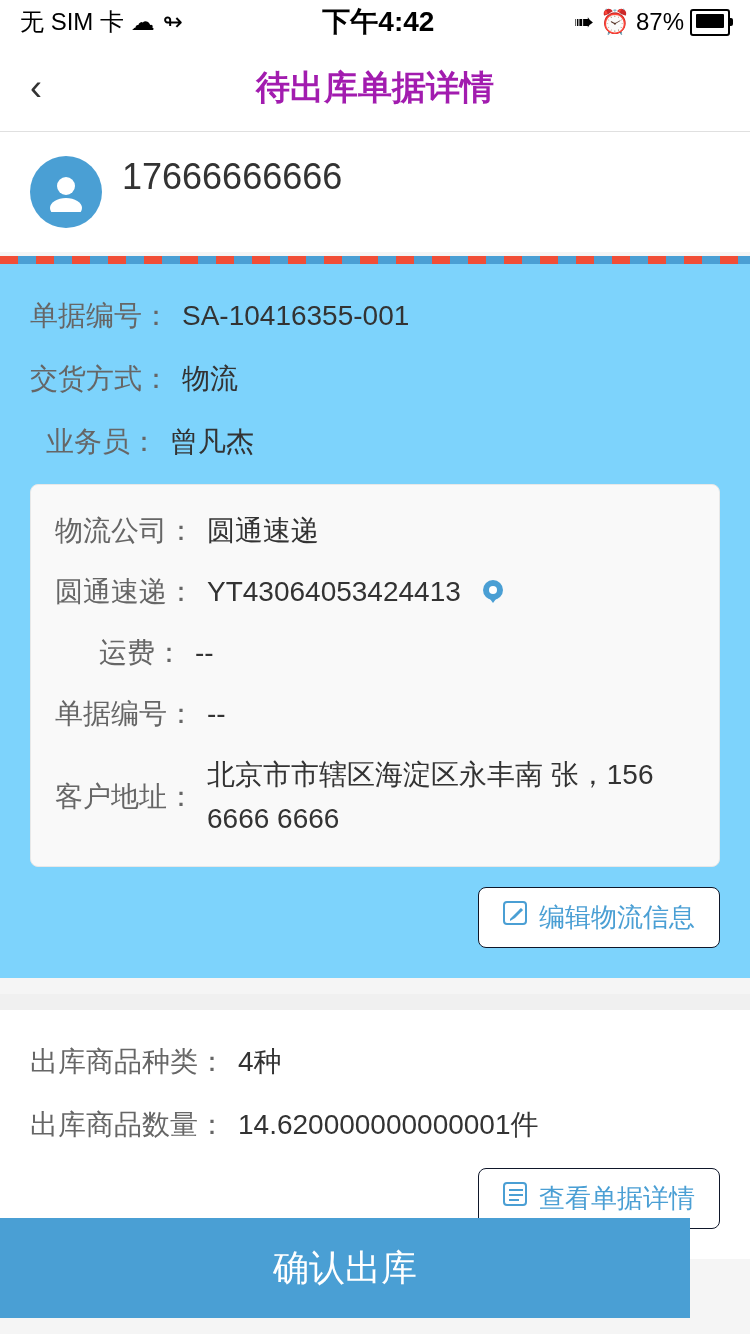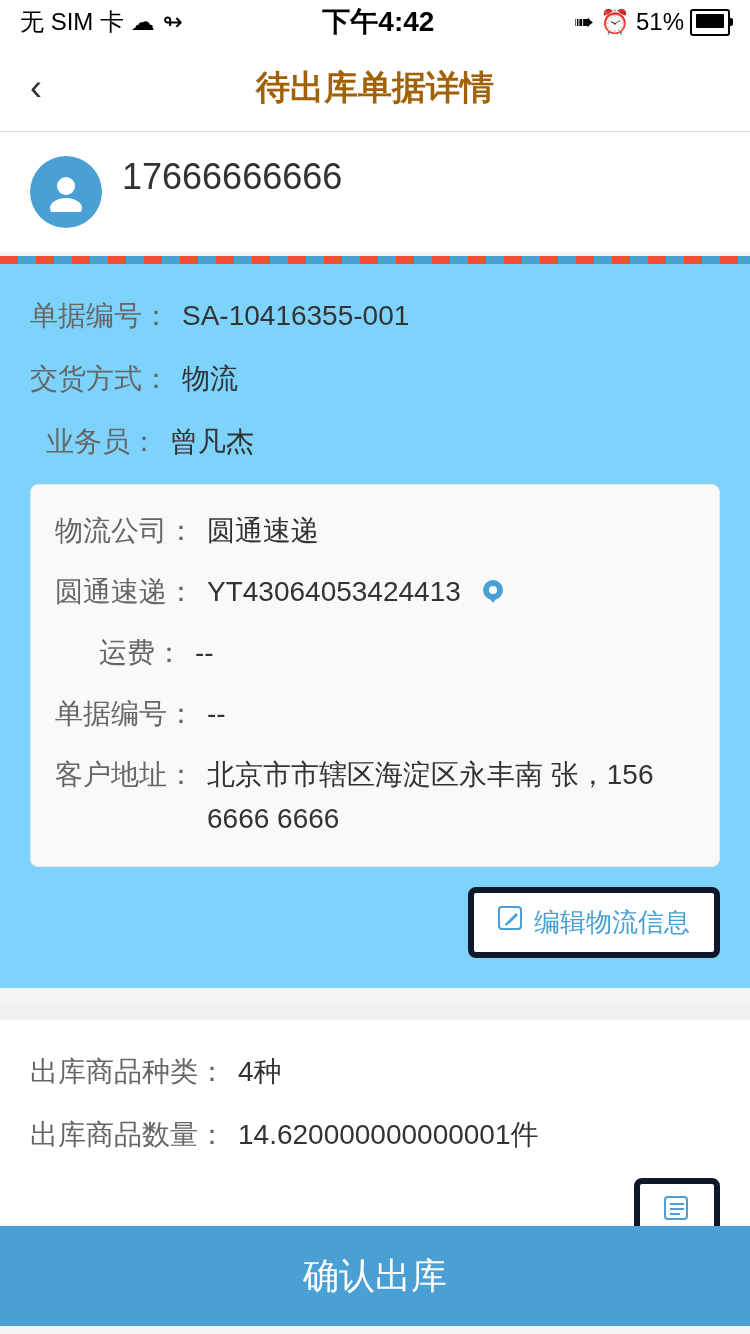--- a/index.html
+++ b/index.html
@@ -44,21 +44,21 @@
       color: #333;
       cursor: pointer;
       line-height: 1;
     }
     .nav-title {
       position: absolute;
       left: 50%;
       transform: translateX(-50%);
       font-size: 34px;
       font-weight: 600;
-      color: #a16207;
+      color: #a21caf;
     }
 
     
     .customer-header {
       background: #fff;
       padding: 24px 30px;
       display: flex;
       align-items: flex-start;
       gap: 20px;
       margin-bottom: 4px;
@@ -121,21 +121,21 @@
     
     .logistics-card {
       background: #f9f9f9;
       border: 1px solid #e8e8e8;
       border-radius: 8px;
       margin: 20px 0 10px;
       padding: 24px 24px;
     }
     .logistics-row {
       display: flex;
-      align-items: flex-start;
+      align-items: center;
       margin-bottom: 16px;
       line-height: 1.6;
     }
     .logistics-row:last-child { margin-bottom: 0; }
     .logistics-label {
       color: #666;
       font-size: 28px;
       white-space: nowrap;
       min-width: 140px;
       text-align: right;
@@ -158,21 +158,21 @@
     }
 
     
     .edit-btn {
       display: flex;
       align-items: center;
       justify-content: flex-end;
       margin-top: 20px;
     }
     .btn-outline {
-      border: 6px solid #0f172a;
+      border: 1px solid #0f172a;
       border-radius: 8px;
       padding: 12px 24px;
       color: #4a9fd4;
       font-size: 26px;
       background: #fff;
       display: flex;
       align-items: center;
       gap: 10px;
       cursor: pointer;
     }
@@ -203,23 +203,23 @@
 
     
     .bottom-space {
       height: 200px;
       background: #f5f5f5;
     }
 
     
     .confirm-bar {
       position: fixed;
-      bottom: 8px;
+      bottom: 16px;
       left: 0;
-      width: 750px;
+      width: 690px;
       height: 100px;
       background: #4a9fd4;
       display: flex;
       align-items: center;
       justify-content: center;
       cursor: pointer;
       margin-top: 28px;
     }
     .confirm-label {
       color: #fff;
@@ -232,21 +232,21 @@
 
 <div class="status-bar">
   <div class="status-left">
     <span>无 SIM 卡  ☁</span>
     <span>↬</span>
   </div>
   <div class="status-center">下午4:42</div>
   <div class="status-right">
     <span>➠</span>
     <span>⏰</span>
-    <span>51%</span>
+    <span>87%</span>
     <span style="border:2px solid #000;border-radius:3px;padding:1px 4px;font-size:18px;position:relative;">
       <span style="display:inline-block;width:28px;height:14px;background:#000;border-radius:1px;"></span>
       <span style="position:absolute;right:-5px;top:50%;transform:translateY(-50%);width:4px;height:8px;background:#000;border-radius:0 2px 2px 0;"></span>
     </span>
   </div>
 </div>
 
 <div class="nav-bar">
   <span class="nav-back">‹</span>
   <span class="nav-title">待出库单据详情</span>
@@ -337,20 +337,21 @@
   <div class="view-detail-btn">
     <button class="btn-outline">
       <span>
         <svg width="26" height="26" viewBox="0 0 26 26">
           <rect x="1" y="1" width="22" height="22" rx="3" ry="3" fill="none" stroke="#4a9fd4" stroke-width="2"></rect>
           <line x1="6" y1="8" x2="20" y2="8" stroke="#4a9fd4" stroke-width="2"></line>
           <line x1="6" y1="13" x2="20" y2="13" stroke="#4a9fd4" stroke-width="2"></line>
           <line x1="6" y1="18" x2="16" y2="18" stroke="#4a9fd4" stroke-width="2"></line>
         </svg>
       </span>
+      <span>查看单据详情</span>
     </button>
   </div>
 </div>
 
 <div class="bottom-space"></div>
 
 <div class="confirm-bar">
   <span class="confirm-label">确认出库</span>
 </div>
 

